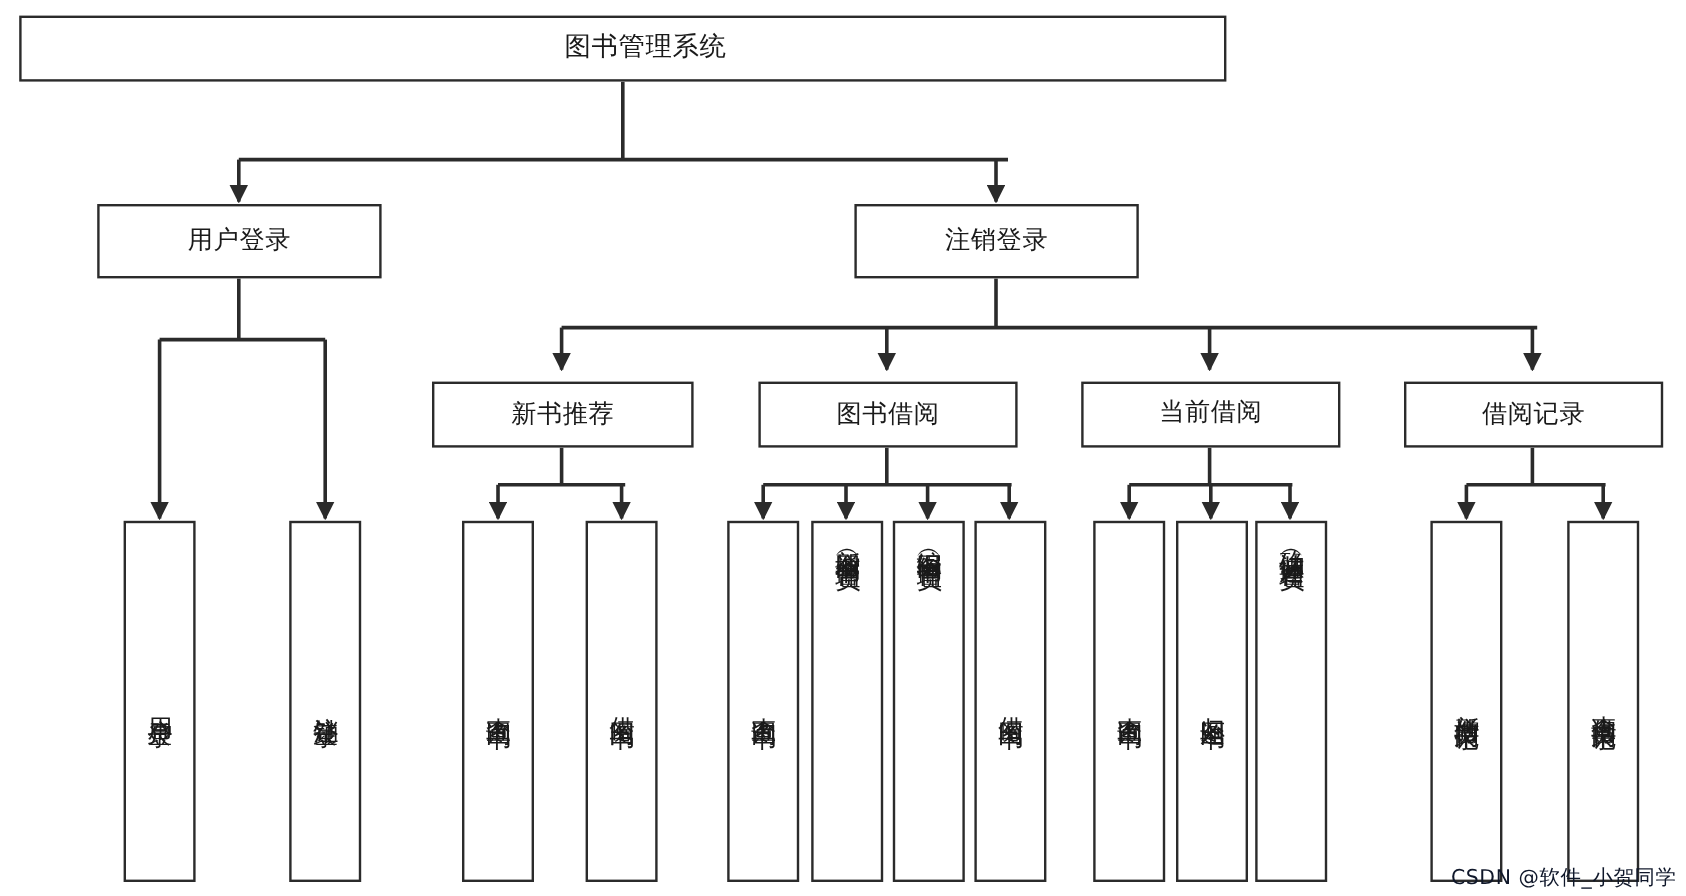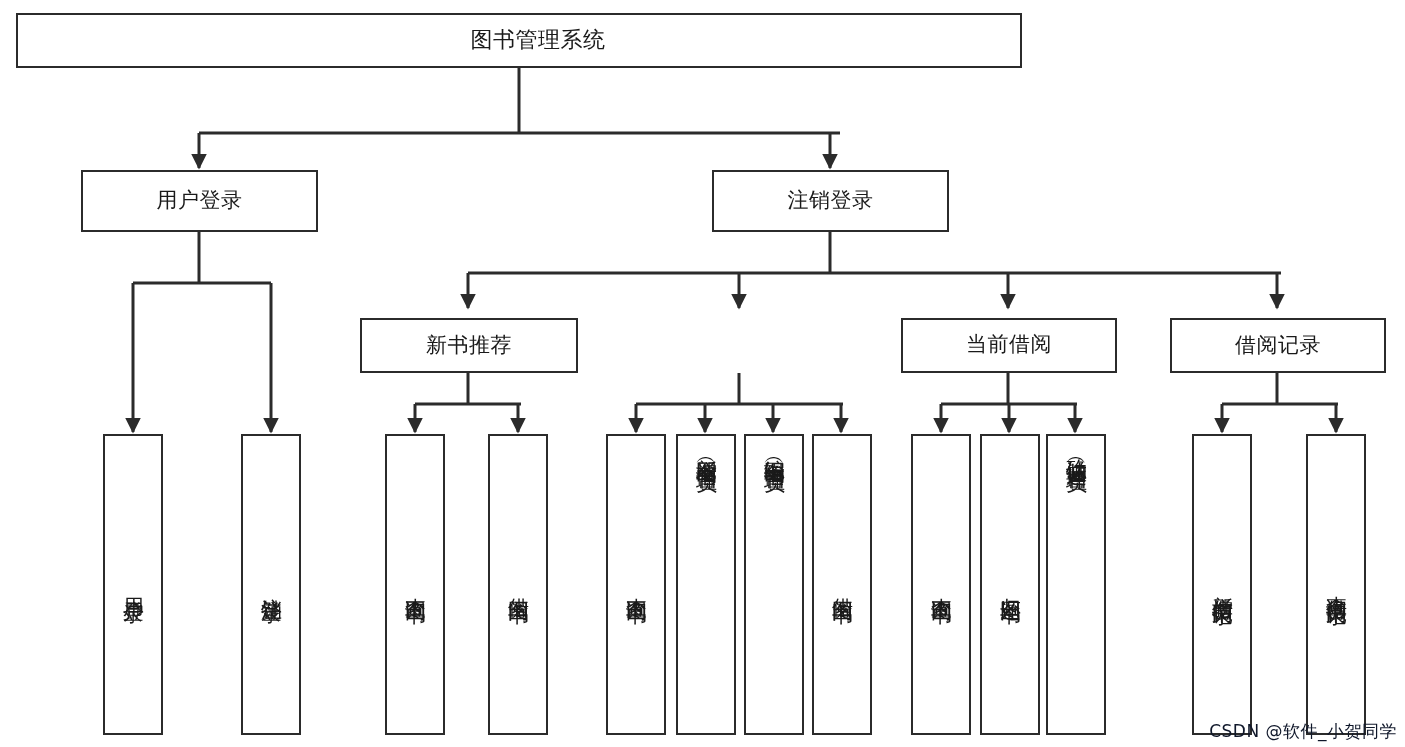--- a/index.html
+++ b/index.html
@@ -147,20 +147,23 @@
   </div>
 
   <div class="node level-1" style="left:712px; top:170px; width:237px; height:62px;">
     <span class="node-label-h">注销登录</span>
   </div>
 
   <div class="node level-2" style="left:360px; top:318px; width:218px; height:55px;">
     <span class="node-label-h">新书推荐</span>
   </div>
 
+  <div class="node level-2" style="left:632px; top:318px; width:216px; height:55px;">
+    <span class="node-label-h">图书借阅</span>
+  </div>
 
   <div class="node level-2" style="left:901px; top:318px; width:216px; height:55px;font-family:Liberation Mono, monospace;">
     <span class="node-label-h">当前借阅</span>
   </div>
 
   <div class="node level-2" style="left:1170px; top:318px; width:216px; height:55px;">
     <span class="node-label-h">借阅记录</span>
   </div>
 
   <div class="node leaf" style="left:103px; top:434px; width:60px; height:301px;">

